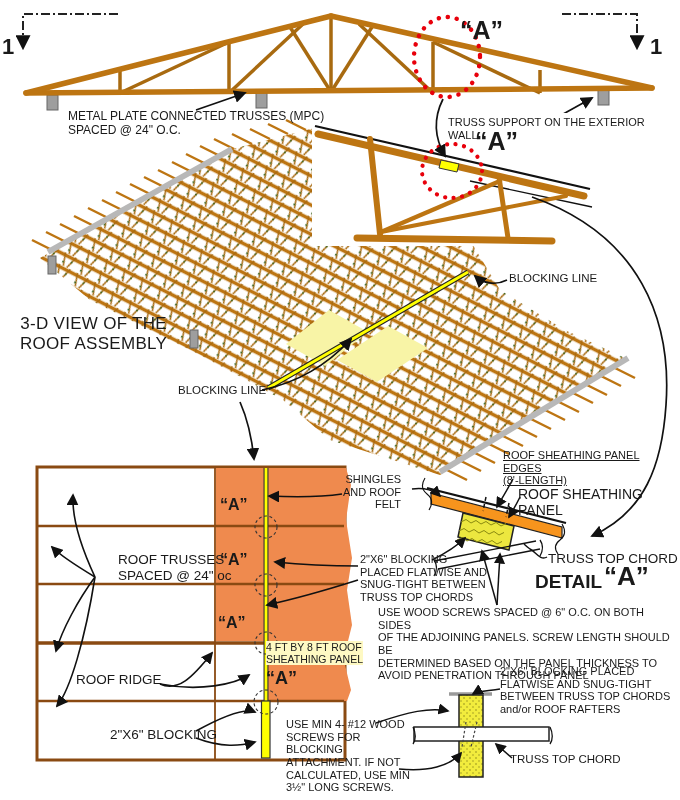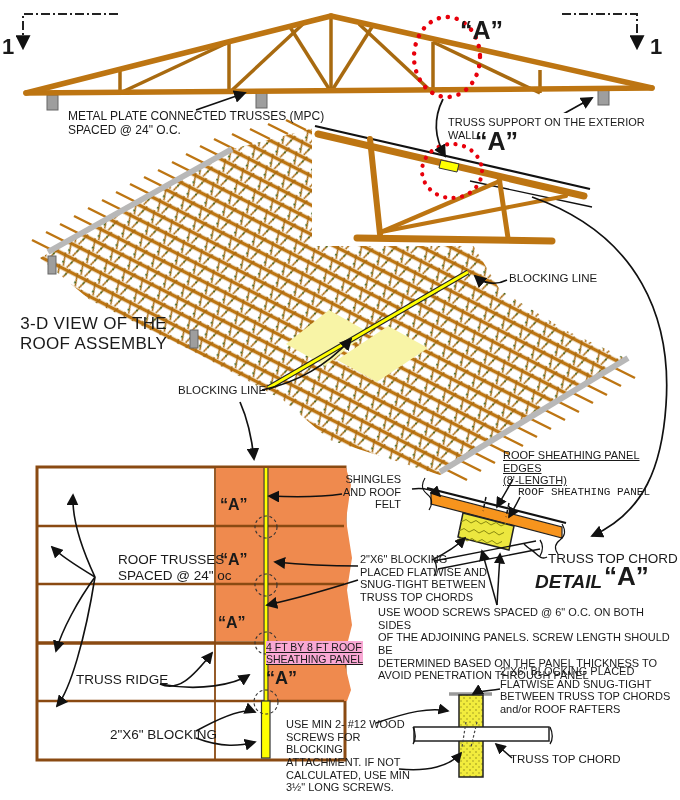--- a/index.html
+++ b/index.html
@@ -2,21 +2,21 @@
 <html><head>
 <meta charset="utf-8">
 <style>
   html,body{margin:0;padding:0;background:#ffffff;}
   #stage{position:relative;width:680px;height:800px;background:#ffffff;overflow:hidden;
          font-family:"Liberation Sans",sans-serif;color:#111;}
   #art{position:absolute;left:0;top:0;}
   .lbl{position:absolute;white-space:pre-line;line-height:1.15;color:#1a1a1a;
        font-family:"Liberation Sans",sans-serif;}
   .b{font-weight:bold;}
-  .bg{background:#f9a8d4;text-decoration:underline;}
+  .bg{background:#fef9c3;}
 </style>
 </head>
 <body>
 
 <div id="stage">
 
 <svg id="art" width="680" height="800" viewBox="0 0 680 800">
   <defs>
     <marker id="ah" viewBox="0 0 10 10" refX="8.5" refY="5" markerWidth="7.5" markerHeight="7.5" orient="auto">
       <path d="M0,0 L10,5 L0,10 z" fill="#111"></path>
@@ -243,21 +243,21 @@
 <div class="lbl b" style="left:460px;top:16px;font-size:25px;">“A”</div>
 <div class="lbl b" style="left:475px;top:127px;font-size:25px;">“A”</div>
 
 <div class="lbl" style="left:20px;top:314px;font-size:17px;letter-spacing:0.3px;text-align:center;">3-D VIEW OF THE
 ROOF ASSEMBLY</div>
 <div class="lbl" style="left:509px;top:272px;font-size:11.5px;">BLOCKING LINE</div>
 <div class="lbl" style="left:178px;top:384px;font-size:11.5px;">BLOCKING LINE</div>
 
 <div class="lbl" style="left:98px;top:552px;font-size:13.5px;margin-left:20px;">ROOF TRUSSES
 SPACED @ 24" oc</div>
-<div class="lbl" style="left:76px;top:672px;font-size:13.5px;">TRUSS RIDGE</div>
+<div class="lbl" style="left:76px;top:672px;font-size:13.5px;">ROOF RIDGE</div>
 <div class="lbl" style="left:110px;top:727px;font-size:13.5px;">2"X6" BLOCKING</div>
 <div class="lbl b" style="left:220px;top:496px;font-size:16px;">“A”</div>
 <div class="lbl b" style="left:220px;top:551px;font-size:16px;">“A”</div>
 <div class="lbl b" style="left:218px;top:614px;font-size:16px;">“A”</div>
 <div class="lbl b" style="left:266px;top:668px;font-size:18px;">“A”</div>
 <div class="lbl bg" style="left:266px;top:641px;font-size:10.5px;">4 FT BY 8 FT ROOF
 SHEATHING PANEL</div>
 <div class="lbl" style="left:343px;top:473px;font-size:11px;text-align:right;">SHINGLES
 AND ROOF
 FELT</div>
@@ -265,26 +265,26 @@
 <div class="lbl" style="left:360px;top:553px;font-size:11px;">2"X6" BLOCKING
 PLACED FLATWISE AND
 SNUG-TIGHT BETWEEN
 TRUSS TOP CHORDS</div>
 <div class="lbl" style="left:378px;top:606px;font-size:11px;">USE WOOD SCREWS SPACED @ 6" O.C. ON BOTH SIDES
 OF THE ADJOINING PANELS.  SCREW LENGTH SHOULD BE
 DETERMINED BASED ON THE PANEL THICKNESS TO
 AVOID PENETRATION THROUGH PANEL</div>
 <div class="lbl" style="left:503px;top:449px;font-size:11px;text-decoration:underline;">ROOF SHEATHING PANEL EDGES
 (8'-LENGTH)</div>
-<div class="lbl" style="left:518px;top:486px;font-size:11px;font-family:Liberation Mono, monospace;">ROOF SHEATHING PANEL</div>
+<div class="lbl" style="left:518px;top:486px;font-size:14px;">ROOF SHEATHING PANEL</div>
 <div class="lbl" style="left:548px;top:551px;font-size:13.5px;">TRUSS TOP CHORD</div>
-<div class="lbl b" style="left:535px;top:571px;font-size:19px;font-style:italic;">DETAIL</div>
+<div class="lbl b" style="left:535px;top:571px;font-size:19px;">DETAIL</div>
 <div class="lbl b" style="left:604px;top:562px;font-size:26px;">“A”</div>
 
-<div class="lbl" style="left:286px;top:718px;font-size:11px;">USE MIN 2- #12 WOOD
+<div class="lbl" style="left:286px;top:718px;font-size:11px;">USE MIN 4- #12 WOOD
 SCREWS FOR
 BLOCKING
 ATTACHMENT.  IF NOT
 CALCULATED, USE MIN
 3½" LONG SCREWS.</div>
 <div class="lbl" style="left:500px;top:665px;font-size:11px;">2"X6" BLOCKING PLACED
 FLATWISE AND SNUG-TIGHT
 BETWEEN TRUSS TOP CHORDS
 and/or ROOF RAFTERS</div>
 <div class="lbl" style="left:510px;top:753px;font-size:11.5px;">TRUSS TOP CHORD</div>

